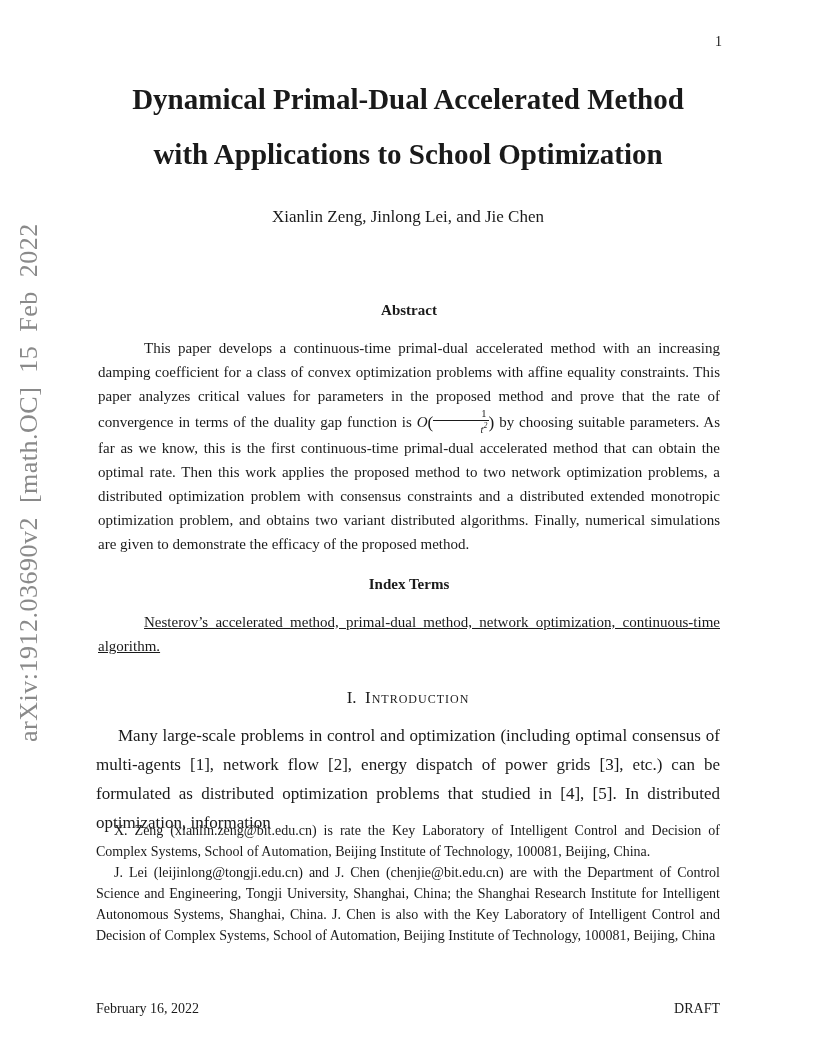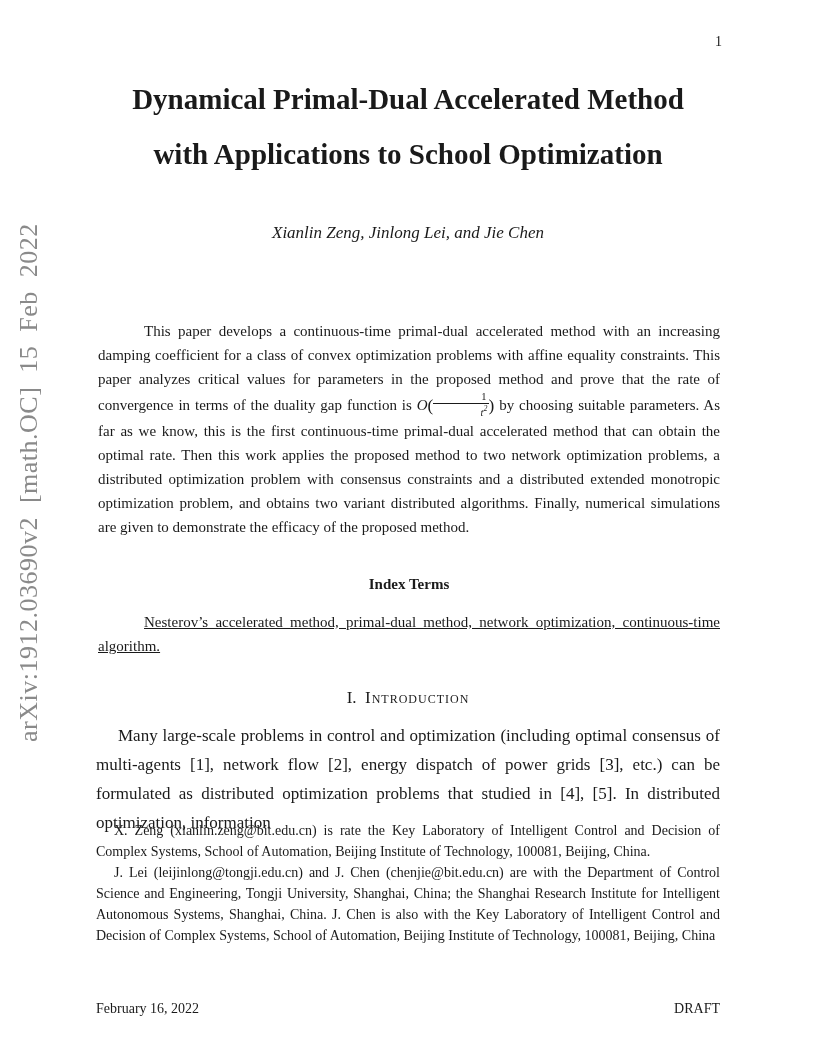--- a/index.html
+++ b/index.html
@@ -39,23 +39,22 @@
     position: absolute; top: 72px; left: 96px; right: 96px;
     text-align: center;
   }
   .paper-title {
     font-size: 29px;
     font-weight: bold;
     line-height: 55px;
     margin: 0;
   }
   .authors-line {
-    margin-top: 41px;
+    margin-top: 25px;
     font-size: 17px;
-    font-style: italic;
   }
 
   
   .abstract-block {
     position: absolute; top: 302px; left: 98px; right: 96px;
   }
   .block-heading {
     text-align: center;
     font-size: 15px;
     font-weight: bold;
@@ -141,20 +140,21 @@
 
   <div class="title-block">
     <h1 class="paper-title">
       <span>Dynamical Primal-Dual Accelerated Method</span><br>
       <span>with Applications to School Optimization</span>
     </h1>
     <div class="authors-line">Xianlin Zeng, Jinlong Lei, and Jie Chen</div>
   </div>
 
   <div class="abstract-block">
+    <p class="block-heading">Abstract</p>
     <p class="body-just"><span>This paper develops a continuous-time primal-dual accelerated method with an increasing damping coefficient for a class of convex optimization problems with affine equality constraints. This paper analyzes critical values for parameters in the proposed method and prove that the rate of convergence in terms of the duality gap function is </span><span class="math"><i>O</i><span class="paren">(</span><span class="frac"><span class="num">1</span><span class="den"><span>t</span><sup>2</sup></span></span><span class="paren">)</span></span><span> by choosing suitable parameters. As far as we know, this is the first continuous-time primal-dual accelerated method that can obtain the optimal rate. Then this work applies the proposed method to two network optimization problems, a distributed optimization problem with consensus constraints and a distributed extended monotropic optimization problem, and obtains two variant distributed algorithms. Finally, numerical simulations are given to demonstrate the efficacy of the proposed method.</span></p>
   </div>
 
   <div class="index-block">
     <p class="block-heading">Index Terms</p>
     <p class="body-just">Nesterov’s accelerated method, primal-dual method, network optimization, continuous-time algorithm.</p>
   </div>
 
   <div class="intro-block">
     <h2 class="section-heading">

